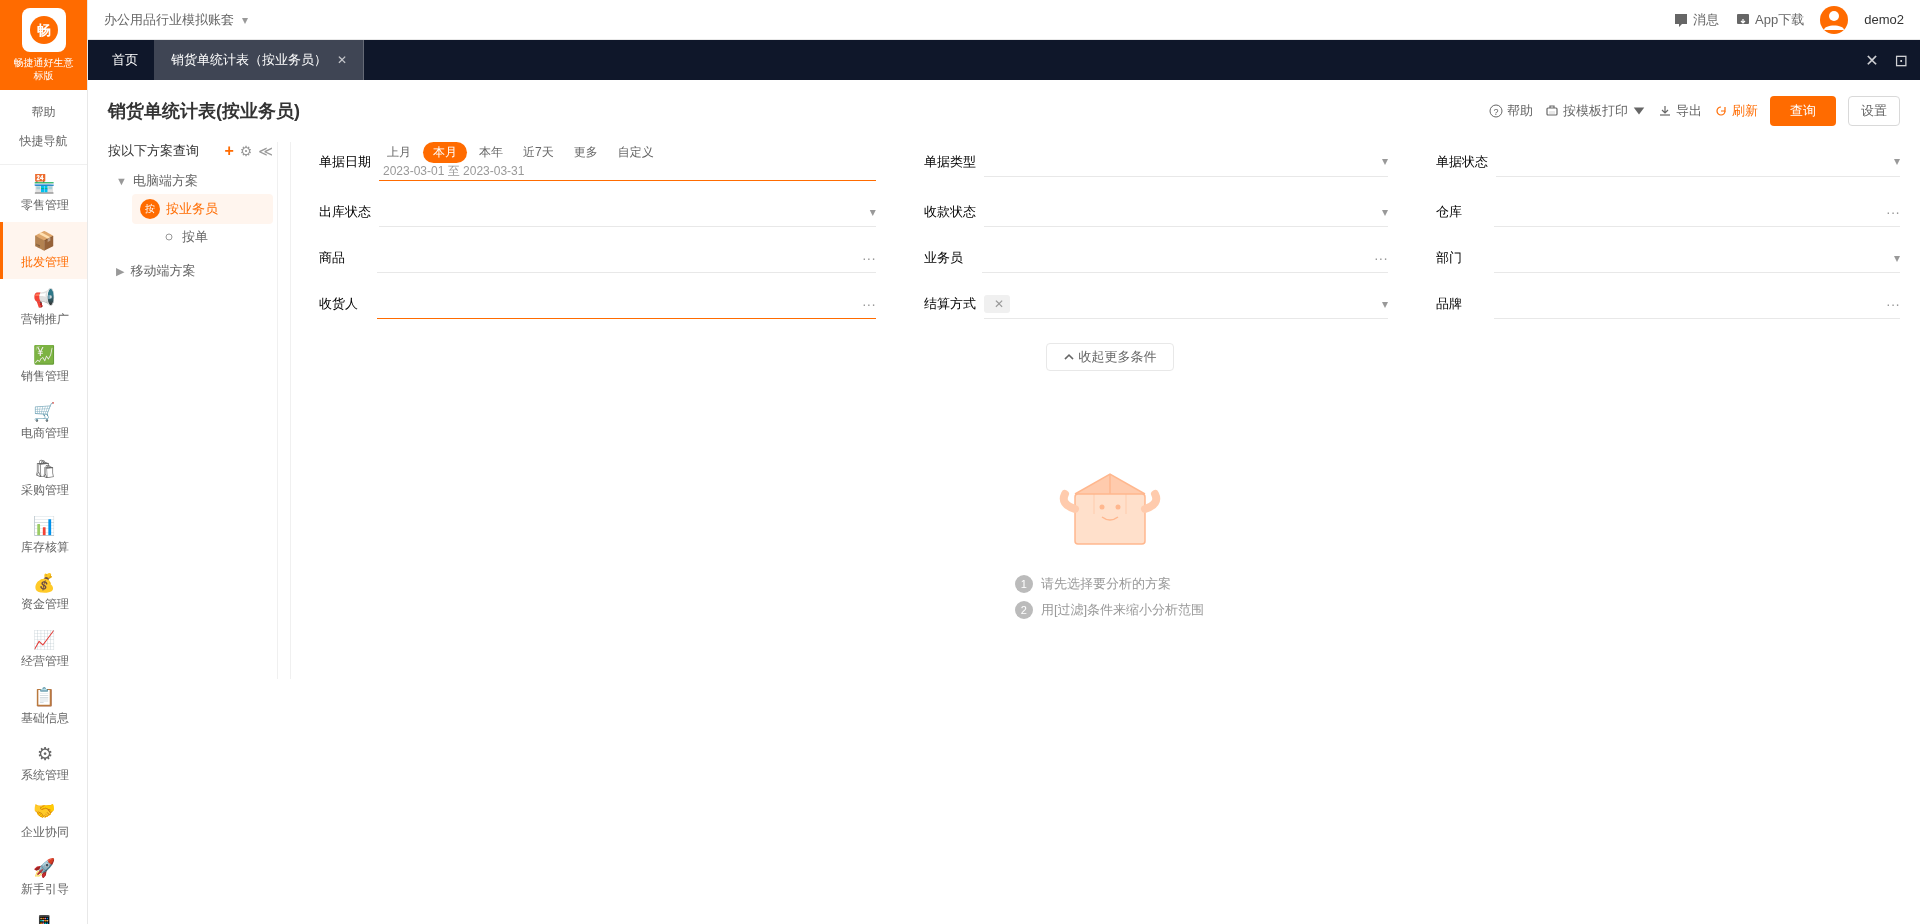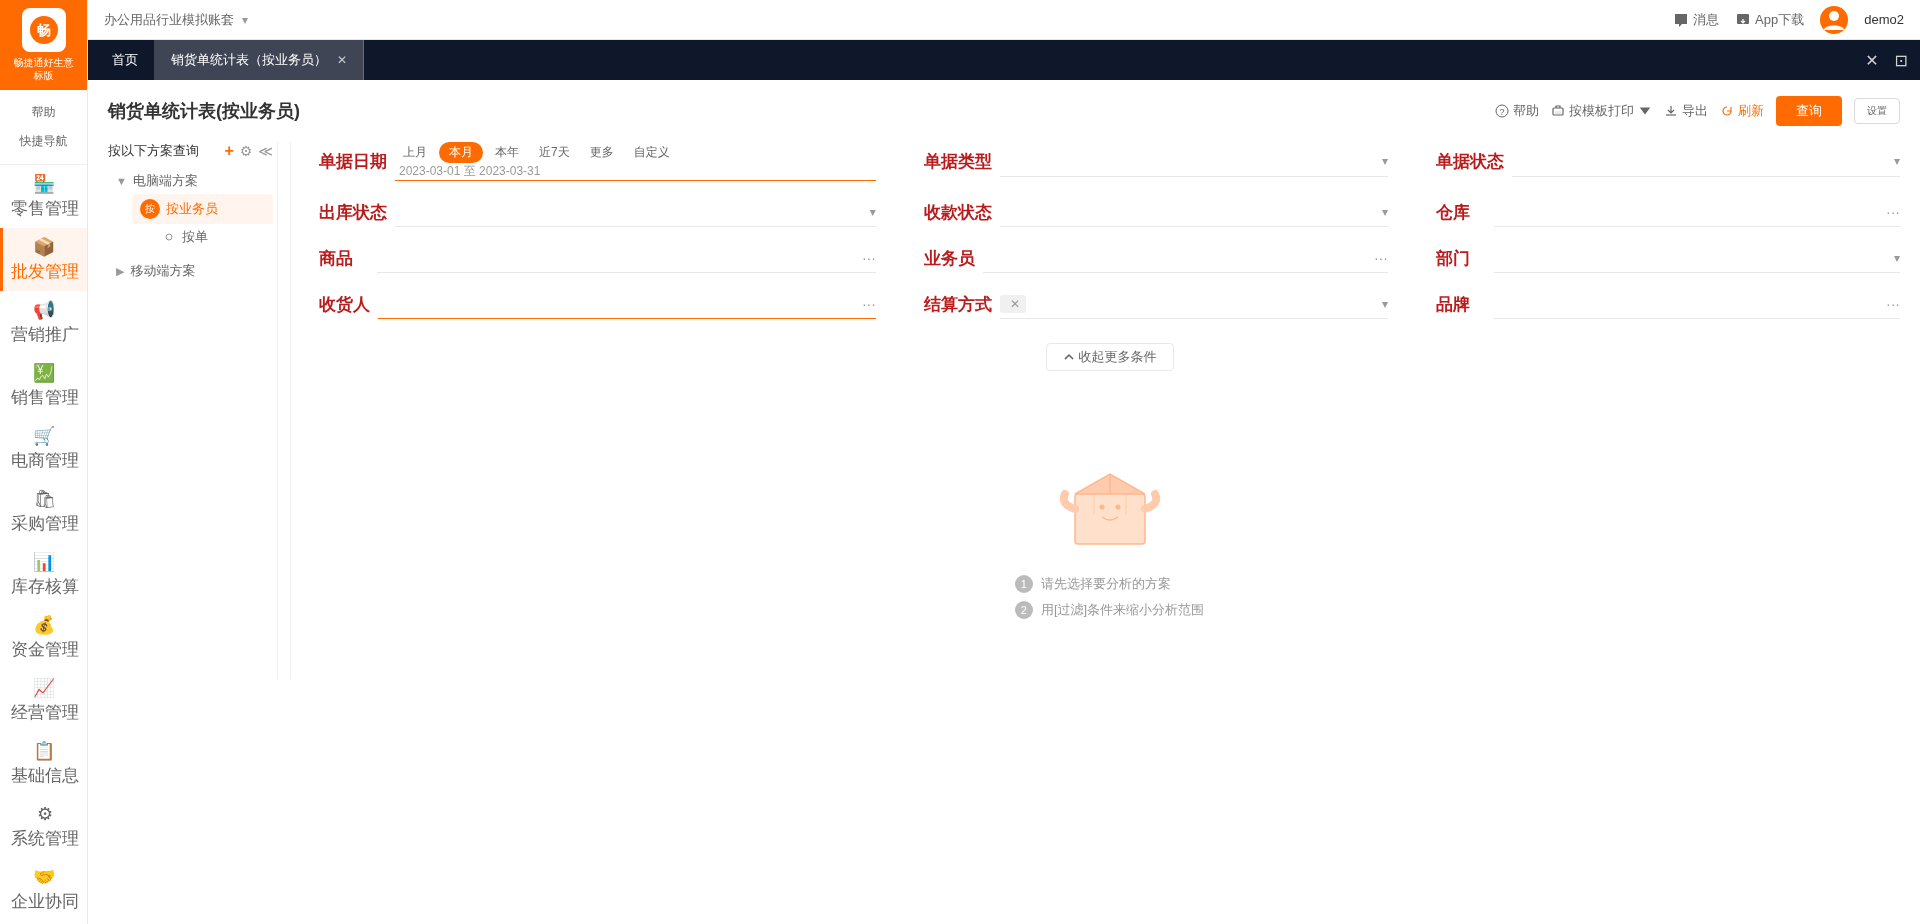--- a/index.html
+++ b/index.html
@@ -10,21 +10,21 @@
     .sidebar-logo { width: 100%; background: #ff6b00; padding: 8px; display: flex; flex-direction: column; align-items: center; cursor: pointer; }
     .sidebar-logo .logo-icon { width: 44px; height: 44px; background: #fff; border-radius: 8px; display: flex; align-items: center; justify-content: center; }
     .sidebar-logo .logo-icon svg { width: 32px; height: 32px; }
     .sidebar-logo .logo-text { color: #fff; font-size: 11px; margin-top: 4px; text-align: center; line-height: 1.3; }
     .sidebar-search { width: 100%; padding: 8px 0; border-bottom: 1px solid #f0f0f0; display: flex; flex-direction: column; align-items: center; }
     .sidebar-search span { font-size: 12px; color: #666; cursor: pointer; padding: 4px 0; }
     .sidebar-menu { width: 100%; flex: 1; overflow-y: auto; display: flex; flex-direction: column; align-items: center; }
     .sidebar-item { width: 100%; display: flex; flex-direction: column; align-items: center; padding: 8px 4px; cursor: pointer; border-left: 3px solid transparent; }
     .sidebar-item.active { border-left: 3px solid #ff6b00; background: #fff5ee; }
     .sidebar-item .item-icon { font-size: 18px; color: #666; }
-    .sidebar-item .item-label { font-size: 17px; color: #666; margin-top: 2px; text-align: right; }
+    .sidebar-item .item-label { font-size: 12px; color: #666; margin-top: 2px; text-align: right; }
     .sidebar-item.active .item-label { color: #ff6b00; }
 
     
     .main { flex: 1; display: flex; flex-direction: column; overflow: hidden; }
 
     
     .topbar { height: 40px; background: #fff; border-bottom: 1px solid #e8e8e8; display: flex; align-items: center; padding: 0 16px; justify-content: space-between; }
     .topbar-left { display: flex; align-items: center; gap: 8px; }
     .topbar-title { font-size: 13px; color: #666; }
     .topbar-dropdown { font-size: 12px; color: #999; cursor: pointer; }
@@ -47,21 +47,21 @@
     .page-content { flex: 1; overflow-y: auto; background: #f5f7fa; }
     .page-inner { background: #fff; margin: 0; padding: 16px 20px; min-height: 100%; }
 
     
     .page-header { display: flex; align-items: center; justify-content: space-between; margin-bottom: 16px; }
     .page-title { font-size: 18px; font-weight: 600; color: #333; }
     .page-actions { display: flex; align-items: center; gap: 12px; }
     .page-action-btn { display: flex; align-items: center; gap: 4px; font-size: 13px; color: #666; cursor: pointer; }
     .page-action-btn svg { width: 14px; height: 14px; }
     .btn-primary { background: #ff6b00; color: #fff; border: none; padding: 6px 20px; border-radius: 4px; font-size: 13px; cursor: pointer; }
-    .btn-secondary { background: #fff; color: #666; border: 1px solid #d9d9d9; padding: 5px 12px; border-radius: 4px; font-size: 10px; cursor: pointer; }
+    .btn-secondary { background: #fff; color: #666; border: 1px solid #d9d9d9; padding: 5px 12px; border-radius: 4px; font-size: 13px; cursor: pointer; }
 
     
     .content-layout { display: flex; gap: 0; }
 
     
     .left-panel { width: 170px; flex-shrink: 0; border-right: 1px solid #f0f0f0; padding-right: 4px; }
     .panel-header { display: flex; align-items: center; justify-content: space-between; margin-bottom: 8px; font-size: 13px; color: #333; font-weight: 500; }
     .panel-header-actions { display: flex; align-items: center; gap: 6px; }
     .panel-header-actions span { cursor: pointer; color: #999; font-size: 14px; }
     .tree-item { display: flex; align-items: center; padding: 4px 0 4px 8px; cursor: pointer; font-size: 13px; }
@@ -74,21 +74,21 @@
     .tree-sub-item { display: flex; align-items: center; padding: 4px 8px 4px 32px; cursor: pointer; font-size: 13px; color: #666; }
     .tree-sub-item svg { margin-right: 4px; }
     .mobile-tree { margin-top: 8px; }
     .mobile-tree-header { display: flex; align-items: center; padding: 4px 8px; cursor: pointer; font-size: 13px; color: #666; }
     .mobile-tree-header .arrow { margin-right: 6px; color: #999; font-size: 11px; }
 
     
     .right-panel { flex: 1; padding-left: 16px; }
     .filter-row { display: flex; align-items: center; margin-bottom: 16px; gap: 8px; }
     .filter-item { display: flex; align-items: center; flex: 1; }
-    .filter-label { font-size: 17px; color: #b91c1c; white-space: nowrap; margin-right: 8px; min-width: 50px; font-weight: bold; }
+    .filter-label { font-size: 13px; color: #000000; white-space: nowrap; margin-right: 8px; min-width: 50px; }
     .filter-control { flex: 1; display: flex; align-items: center; border: none; border-bottom: 1px solid #e8e8e8; padding: 4px 0; min-height: 30px; cursor: pointer; position: relative; }
     .filter-control.has-value { border-bottom-color: #ff6b00; }
     .filter-control input { border: none; outline: none; background: transparent; font-size: 13px; color: #333; width: 100%; }
     .filter-control .dropdown-arrow { color: #999; font-size: 12px; position: absolute; right: 0; }
     .filter-control .dots { color: #999; font-size: 14px; position: absolute; right: 0; }
     .filter-control .clear-tag { display: flex; align-items: center; background: #f0f0f0; border-radius: 3px; padding: 2px 6px; font-size: 12px; gap: 4px; }
     .filter-control .clear-tag .x { cursor: pointer; color: #999; }
     .date-period { display: flex; align-items: center; gap: 4px; font-size: 12px; }
     .date-btn { padding: 2px 8px; border-radius: 3px; cursor: pointer; color: #666; border: none; background: transparent; font-size: 12px; }
     .date-btn.active { background: #ff6b00; color: #fff; border-radius: 12px; padding: 2px 10px; }

